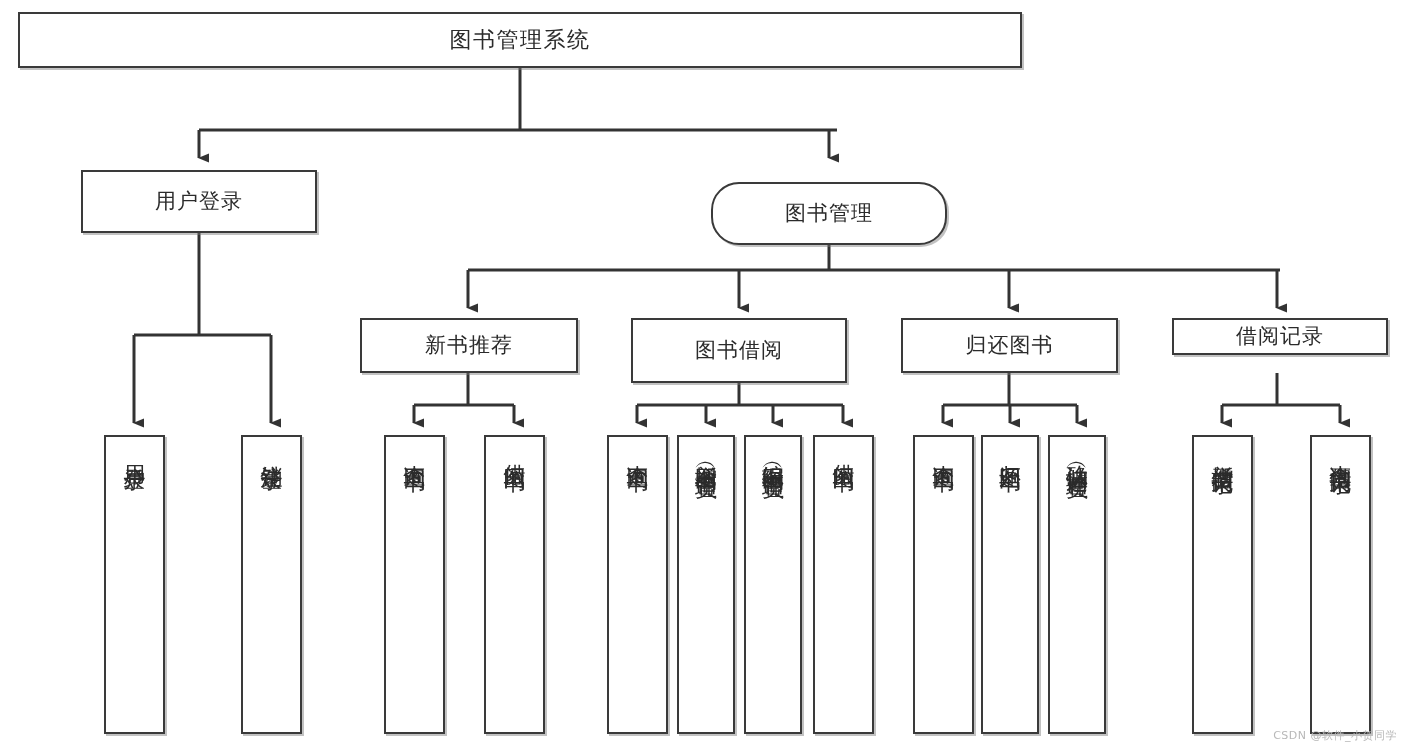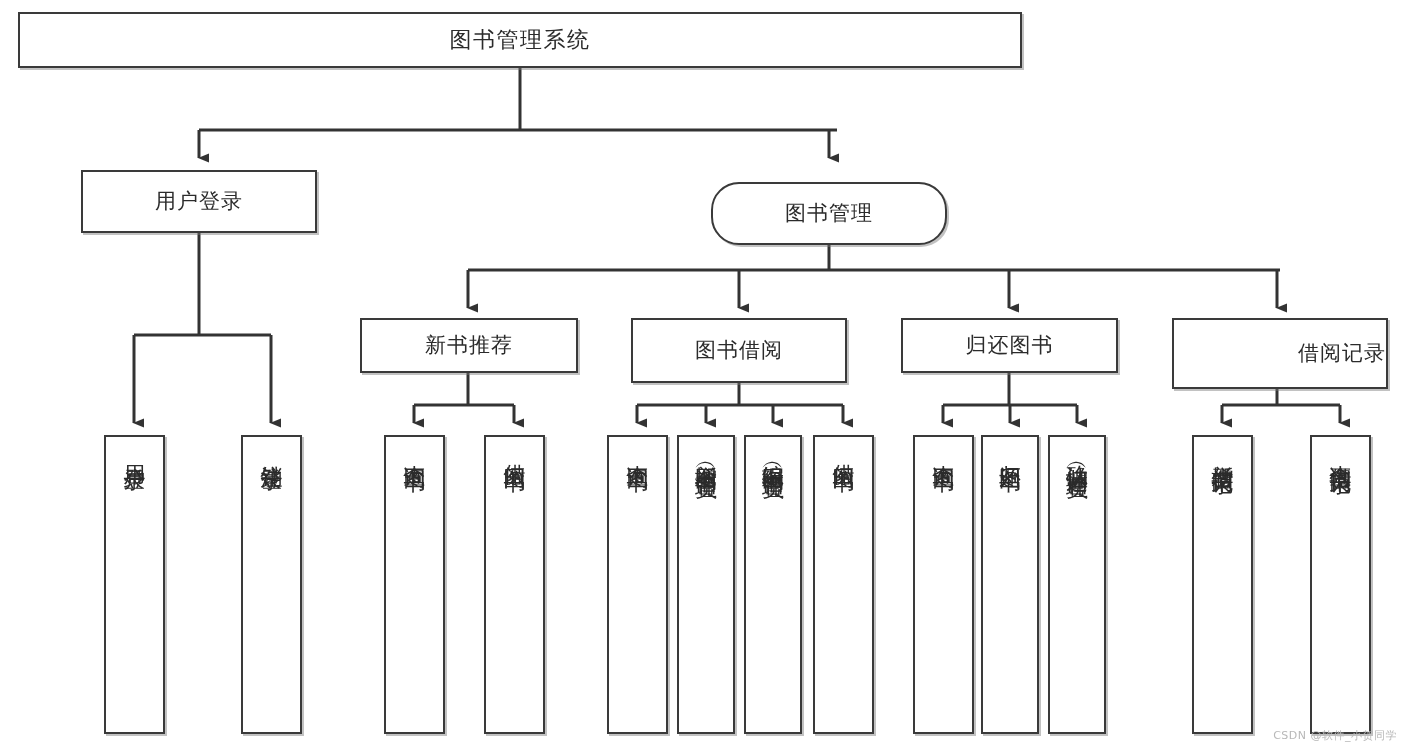--- a/index.html
+++ b/index.html
@@ -120,21 +120,21 @@
 
   <div class="node h" style="left:360px;top:318px;width:218px;height:55px;">
     <span class="lbl">新书推荐</span>
   </div>
   <div class="node h" style="left:631px;top:318px;width:216px;height:65px;">
     <span class="lbl">图书借阅</span>
   </div>
   <div class="node h" style="left:901px;top:318px;width:217px;height:55px;">
     <span class="lbl">归还图书</span>
   </div>
-  <div class="node h" style="left:1172px;top:318px;width:216px;height:71px;justify-content:flex-end;">
+  <div class="node h" style="left:1172px;top:318px;width:216px;height:37px;">
     <span class="lbl">借阅记录</span>
   </div>
 
   <div class="node v" style="left:104px;top:435px;width:61px;height:299px;">
     <span class="lbl">用户登录</span>
   </div>
   <div class="node v" style="left:241px;top:435px;width:61px;height:299px;">
     <span class="lbl">注销登录</span>
   </div>
 

